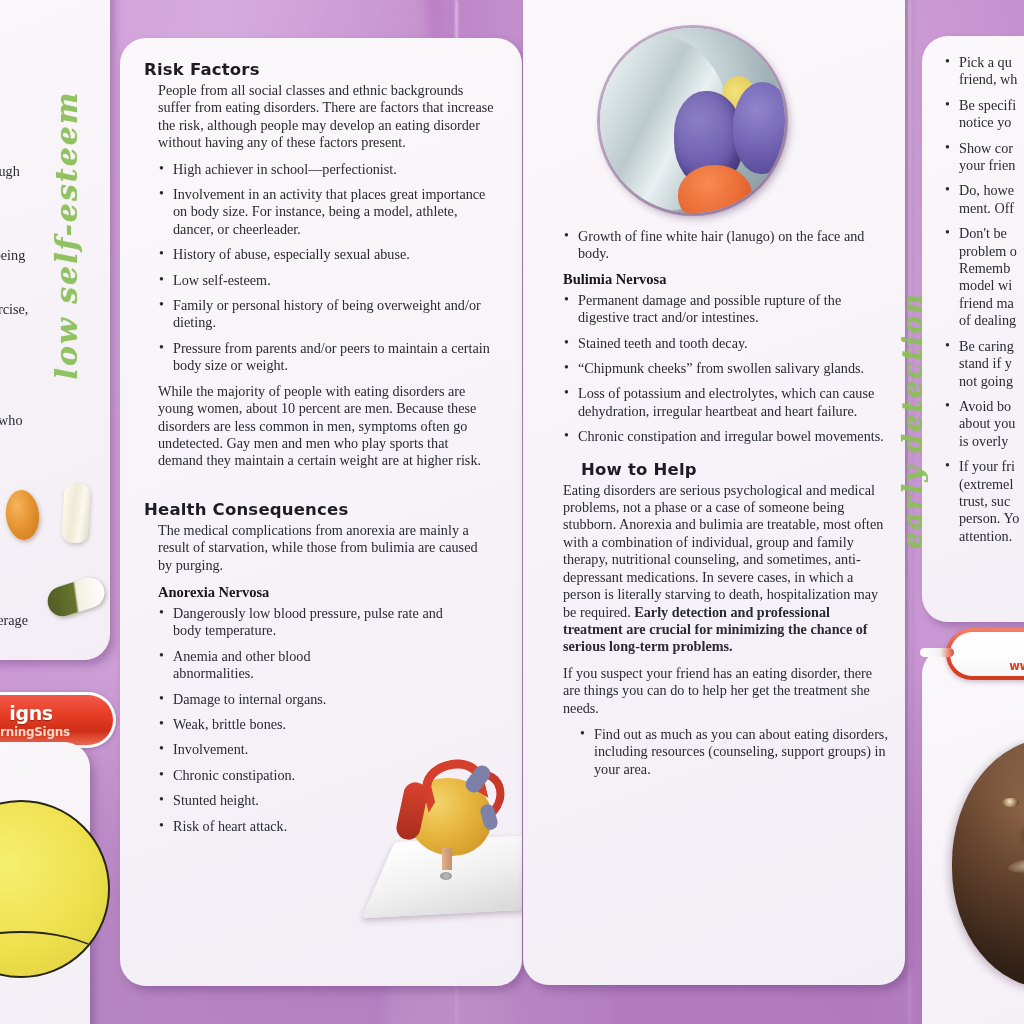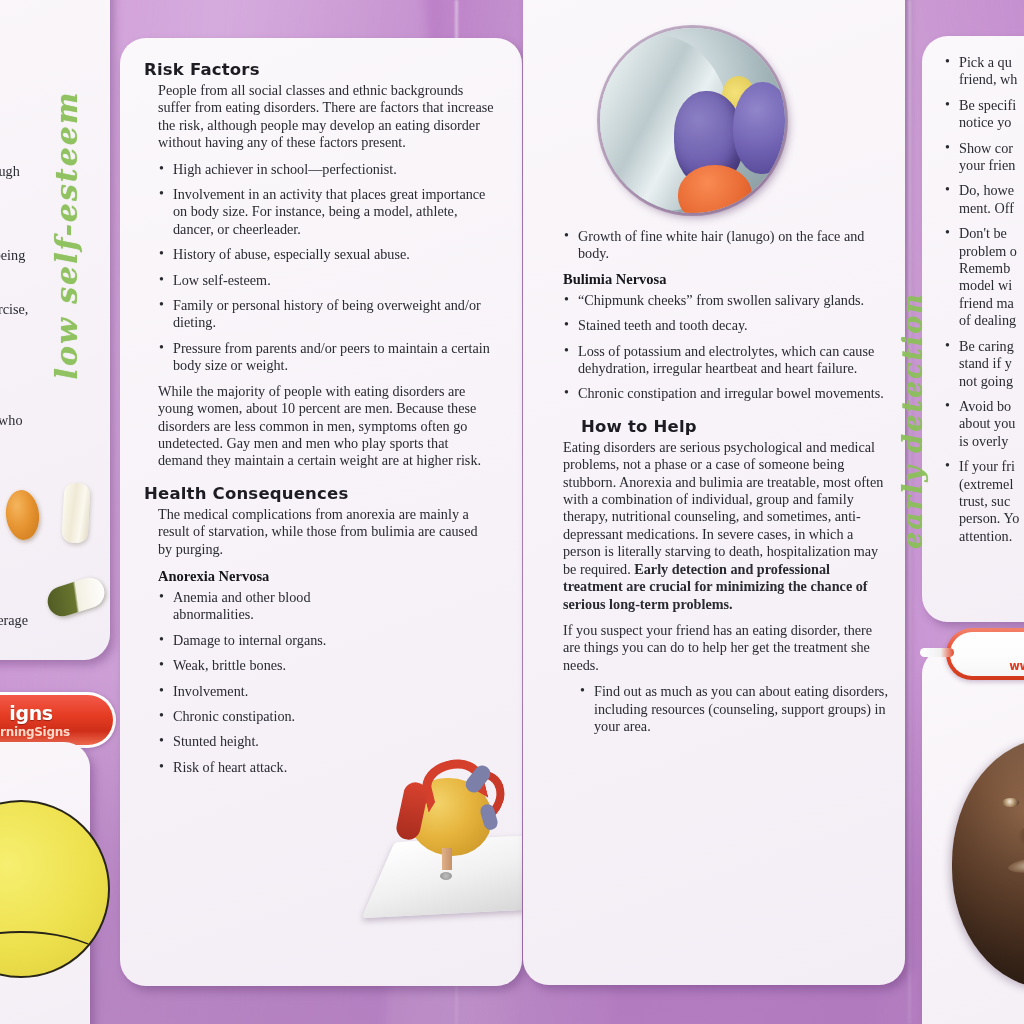--- a/index.html
+++ b/index.html
@@ -430,25 +430,26 @@
       <li>High achiever in school—perfectionist.</li>
       <li>Involvement in an activity that places great importance on body size. For instance, being a model, athlete, dancer, or cheerleader.</li>
       <li>History of abuse, especially sexual abuse.</li>
       <li>Low self-esteem.</li>
       <li>Family or personal history of being overweight and/or dieting.</li>
       <li>Pressure from parents and/or peers to maintain a certain body size or weight.</li>
     </ul>
 
     <p class="para">While the majority of people with eating disorders are young women, about 10 percent are men. Because these disorders are less common in men, symptoms often go undetected. Gay men and men who play sports that demand they maintain a certain weight are at higher risk.</p>
 
-    <div class="h2" style="margin-top:14px;">Health Consequences</div>
+    <div class="h2" style="margin-top:30px;">Health Consequences</div>
     <p class="para">The medical complications from anorexia are mainly a result of starvation, while those from bulimia are caused by purging.</p>
     <div class="h3" style="margin-left:14px;">Anorexia Nervosa</div>
 
     <ul class="bul">
+      <li style="width:305px;">Dangerously low blood pressure, pulse rate and body temperature.</li>
       <li style="width:190px;">Anemia and other blood abnormalities.</li>
       <li style="width:215px;">Damage to internal organs.</li>
       <li style="width:200px;">Weak, brittle bones.</li>
       <li style="width:200px;">Involvement.</li>
       <li style="width:200px;">Chronic constipation.</li>
       <li style="width:200px;">Stunted height.</li>
       <li style="width:200px;">Risk of heart attack.</li>
     </ul>
   </div>
 
@@ -468,22 +469,23 @@
 <div class="panel clip" id="panel-main-right">
   <div class="col-body" style="left:26px; top:288px; width:340px;">
 
     <ul class="bul" style="margin-left:14px;">
       <li>Growth of fine white hair (lanugo) on the face and body.</li>
     </ul>
 
     <div class="h3" style="margin-left:14px; margin-top:6px;">Bulimia Nervosa</div>
 
     <ul class="bul">
+      <li>Permanent damage and possible rupture of the digestive tract and/or intestines.</li>
+      <li>Stained teeth and tooth decay.</li>
       <li>“Chipmunk cheeks” from swollen salivary glands.</li>
-      <li>Stained teeth and tooth decay.</li>
       <li>Loss of potassium and electrolytes, which can cause dehydration, irregular heartbeat and heart failure.</li>
       <li>Chronic constipation and irregular bowel movements.</li>
     </ul>
 
     <div class="h2" style="margin-top:14px;margin-left:32px;">How to Help</div>
 
     <p class="para"><span>Eating disorders are serious psychological and medical problems, not a phase or a case of someone being stubborn. Anorexia and bulimia are treatable, most often with a combination of individual, group and family therapy, nutritional counseling, and sometimes, anti-depressant medications. In severe cases, in which a person is literally starving to death, hospitalization may be required. </span><b class="em">Early detection and professional treatment are crucial for minimizing the chance of serious long-term problems.</b></p>
 
     <p class="para">If you suspect your friend has an eating disorder, there are things you can do to help her get the treatment she needs.</p>
 

